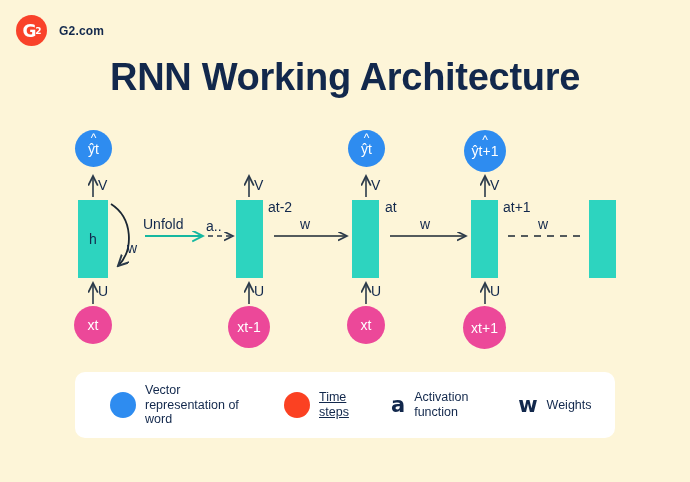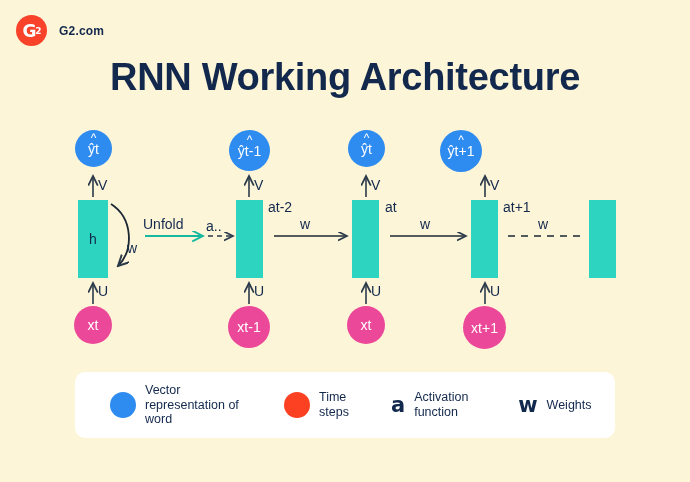--- a/index.html
+++ b/index.html
@@ -60,21 +60,21 @@
   .legend-item{display:flex;align-items:center;gap:9px;}
   .legend-item .dot{width:26px;height:26px;border-radius:50%;flex:0 0 auto;}
   .legend-item .dot.blue{background:#2E8CF0;}
   .legend-item .dot.red{background:#FB4122;}
   .legend-item .glyph{
     font-size:21px;font-weight:bold;color:#12284C;flex:0 0 auto;
     font-family:"DejaVu Sans", sans-serif;line-height:1;
   }
   .legend-item .txt{font-size:12.5px;line-height:1.18;color:#12284C;}
   #li-vector{margin-left:35px;}
-  #li-time{margin-left:34px;}
+  #li-time{margin-left:34px;text-decoration:underline;}
   #li-activation{margin-left:30px;}
   #li-weights{margin-left:32px;}
 </style>
 </head>
 <body>
 
 <div id="brand">
   <div class="logo">
     <span>G</span>
       <sup>2</sup>
@@ -129,41 +129,38 @@
   </div>
 
   <div class="lbl" style="left:127px;top:240px;">w</div>
   <div class="lbl" style="left:98px;top:283px;">U</div>
 
   <div class="node-circle red" style="left:74px;top:306px;width:38px;height:38px;">xt</div>
 
   <div class="lbl" style="left:143px;top:216px;">Unfold</div>
   <div class="lbl" style="left:206px;top:218px;">a..</div>
 
-  <div class="node-circle blue" style="left:229px;top:130px;width:41px;height:41px;">
-    <span class="hat">ŷt-1</span>
-  </div>
   <div class="lbl" style="left:254px;top:177px;">V</div>
   <div class="rect" style="left:236px;top:200px;width:27px;height:78px;"></div>
   <div class="lbl" style="left:268px;top:199px;">at-2</div>
   <div class="lbl" style="left:300px;top:216px;">w</div>
   <div class="lbl" style="left:254px;top:283px;">U</div>
   <div class="node-circle red" style="left:228px;top:306px;width:42px;height:42px;">xt-1</div>
 
   <div class="node-circle blue" style="left:348px;top:130px;width:37px;height:37px;">
     <span class="hat">ŷt</span>
   </div>
   <div class="lbl" style="left:371px;top:177px;">V</div>
   <div class="rect" style="left:352px;top:200px;width:27px;height:78px;"></div>
   <div class="lbl" style="left:385px;top:199px;">at</div>
   <div class="lbl" style="left:420px;top:216px;">w</div>
   <div class="lbl" style="left:371px;top:283px;">U</div>
   <div class="node-circle red" style="left:347px;top:306px;width:38px;height:38px;">xt</div>
 
-  <div class="node-circle blue" style="left:440px;top:130px;width:42px;height:42px;">
+  <div class="node-circle blue" style="left:464px;top:130px;width:42px;height:42px;">
     <span class="hat">ŷt+1</span>
   </div>
   <div class="lbl" style="left:490px;top:177px;">V</div>
   <div class="rect" style="left:471px;top:200px;width:27px;height:78px;"></div>
   <div class="lbl" style="left:503px;top:199px;">at+1</div>
   <div class="lbl" style="left:538px;top:216px;">w</div>
   <div class="lbl" style="left:490px;top:283px;">U</div>
   <div class="node-circle red" style="left:463px;top:306px;width:43px;height:43px;">xt+1</div>
 
   <div class="rect" style="left:589px;top:200px;width:27px;height:78px;">

